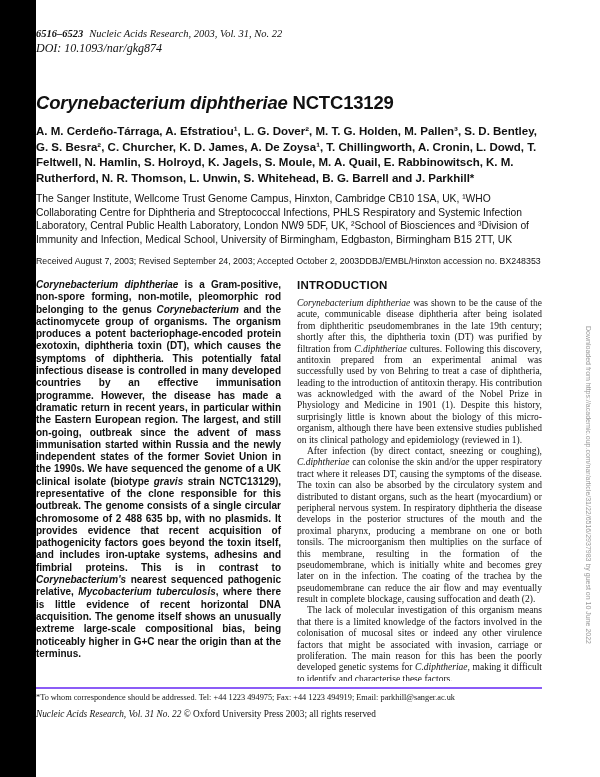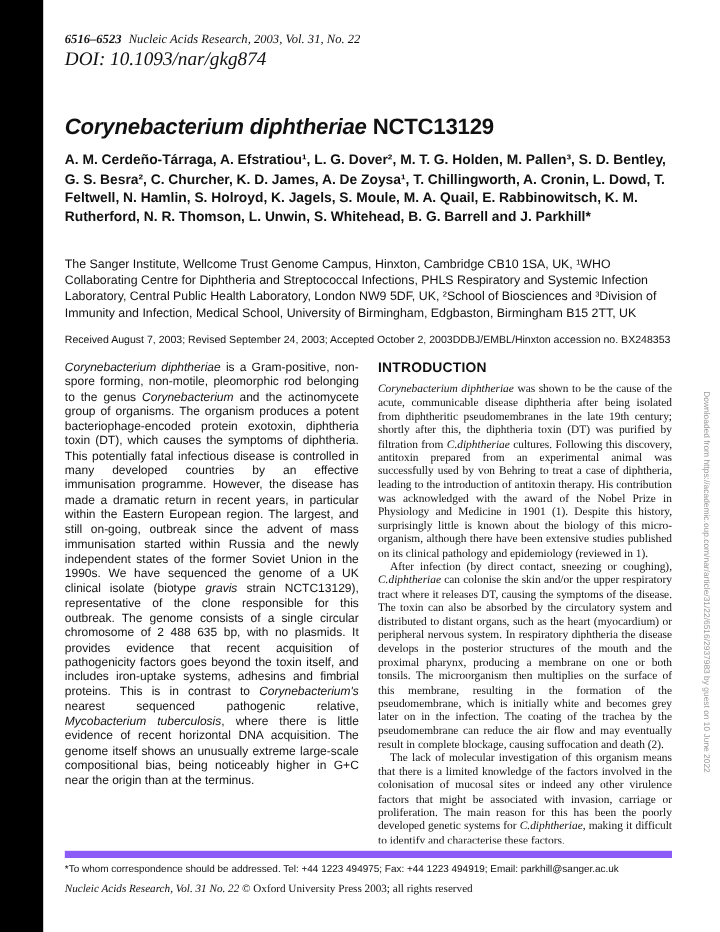--- a/index.html
+++ b/index.html
@@ -11,45 +11,45 @@
     background: #ffffff;
     overflow: hidden;
     color: #111111;
   }
   .edge-bar {
     position: absolute; left: 0; top: 0;
     width: 36px; height: 777px;
     background: #000000;
   }
   .content {
-    position: absolute; left: 54px; top: 28px; width: 506px;
+    position: absolute; left: 36px; top: 28px; width: 506px;
   }
   .it { font-style: italic; margin-top: 33px; }
 
   .cite-line { font-family: "Liberation Serif", serif; font-size: 10.5px; font-style: italic; }
   .cite-line .pages { font-weight: bold; margin-right: 6px; }
-  .doi { font-family: "Liberation Serif", serif; font-size: 16px; font-style: italic; margin-top: 2px; }
+  .doi { font-family: "Liberation Serif", serif; font-size: 12px; font-style: italic; margin-top: 2px; }
 
   .title {
     margin-top: 14px;
     font-family: "Liberation Sans", sans-serif;
     font-weight: bold;
     font-size: 18.5px;
     line-height: 1.2;
     letter-spacing: -0.2px;
   }
   .authors {
     margin-top: 10px;
     font-family: "Liberation Sans", sans-serif;
     font-weight: bold;
     font-size: 11.5px;
     line-height: 1.35;
   }
   .affil {
-    margin-top: 25px;
+    margin-top: 6px;
     font-family: "Liberation Sans", sans-serif;
     font-size: 10.3px;
     line-height: 1.3;
   }
   .dates-row {
     margin-top: 10px;
     display: flex;
     justify-content: flex-start;
     font-family: Liberation Sans, sans-serif;
     font-size: 8.8px;
@@ -64,37 +64,37 @@
   .col { width: 245px; }
   .col h2 {
     font-family: "Liberation Sans", sans-serif;
     font-size: 11.5px;
     font-weight: bold;
     margin-bottom: 7px;
     letter-spacing: 0.2px;
   }
   .abstract {
     font-family: "Liberation Sans", sans-serif;
-    font-weight: normal;
+    font-weight: bold;
     font-size: 10px;
     line-height: 1.23;
     text-align: justify;
   }
   .intro {
     font-family: "Liberation Serif", serif;
     font-size: 9.5px;
     line-height: 1.2;
     text-align: justify;
   }
   .intro.indent { text-indent: 10px; }
   .footnote {
     margin-top: 6px;
-    border-top: 6px solid #8b5cf6;
+    border-top: 2px solid #8b5cf6;
     padding-top: 4px;
-    font-family: Liberation Sans, sans-serif;
+    font-family: Liberation Serif, serif;
     font-size: 8.3px;
   }
   .footnote .email { color: #111; text-decoration: none; }
   .bottom-line {
     margin-top: 7px;
     font-family: "Liberation Serif", serif;
     font-size: 9.3px;
   }
   .sidebar-rotated {
     position: absolute;

